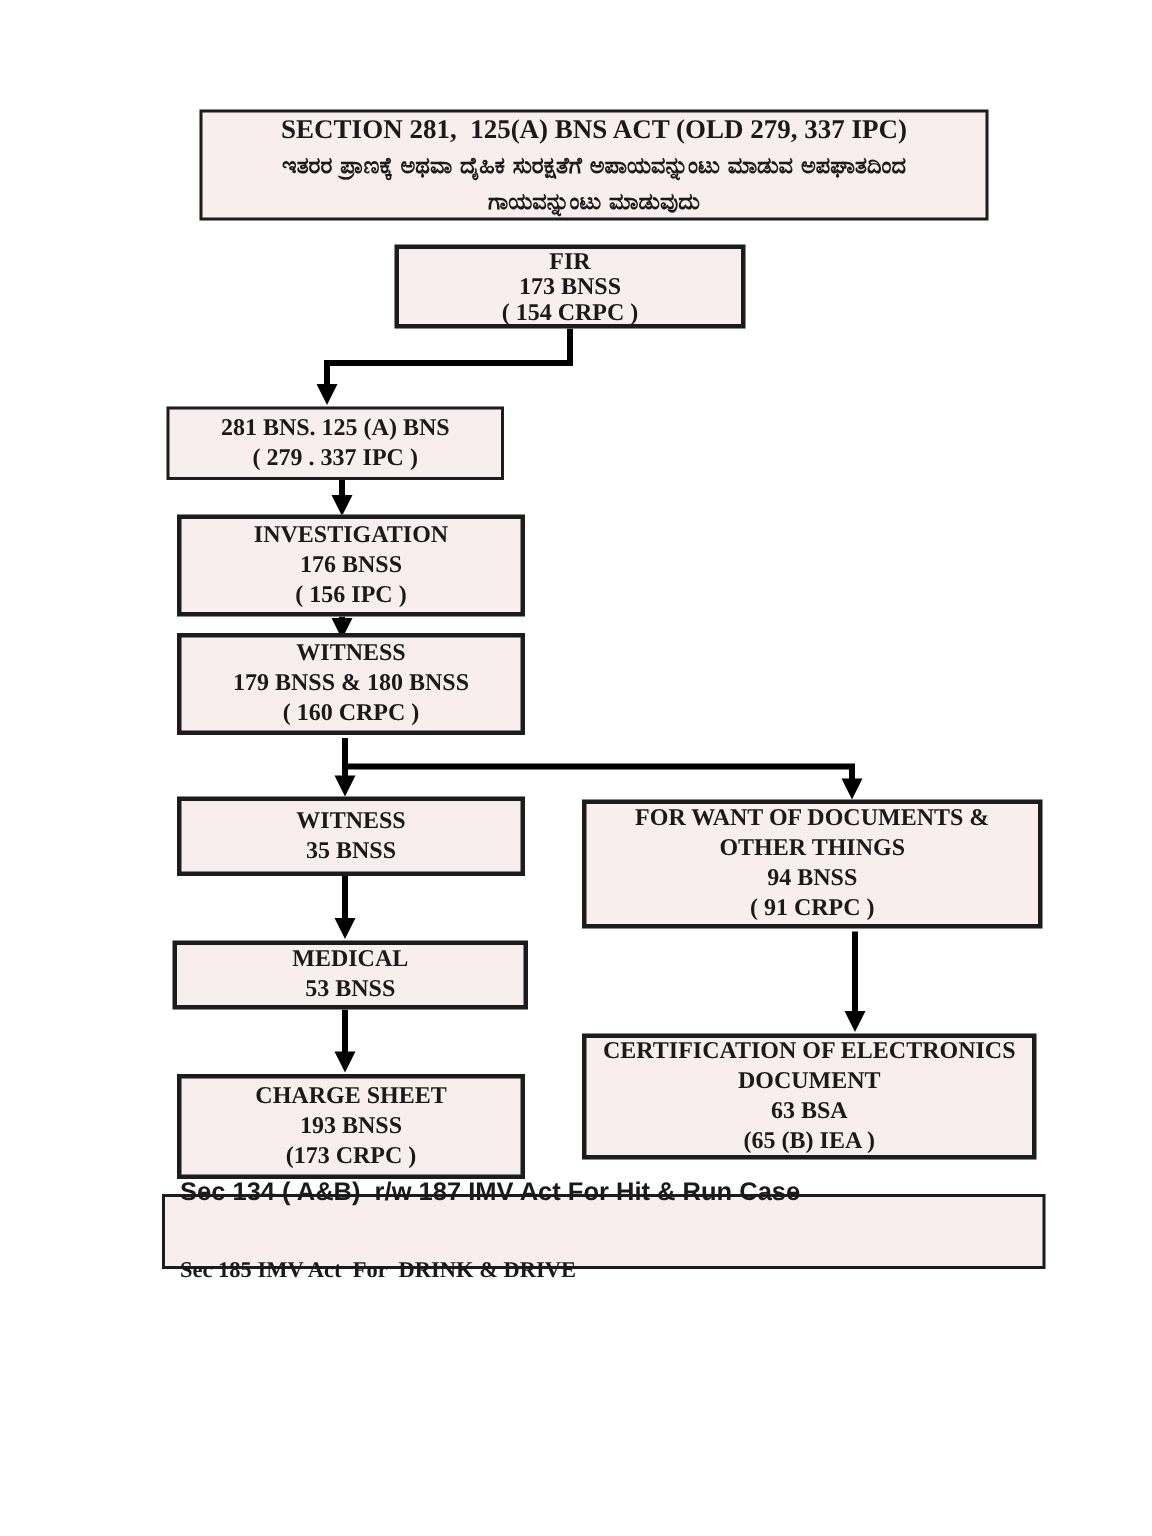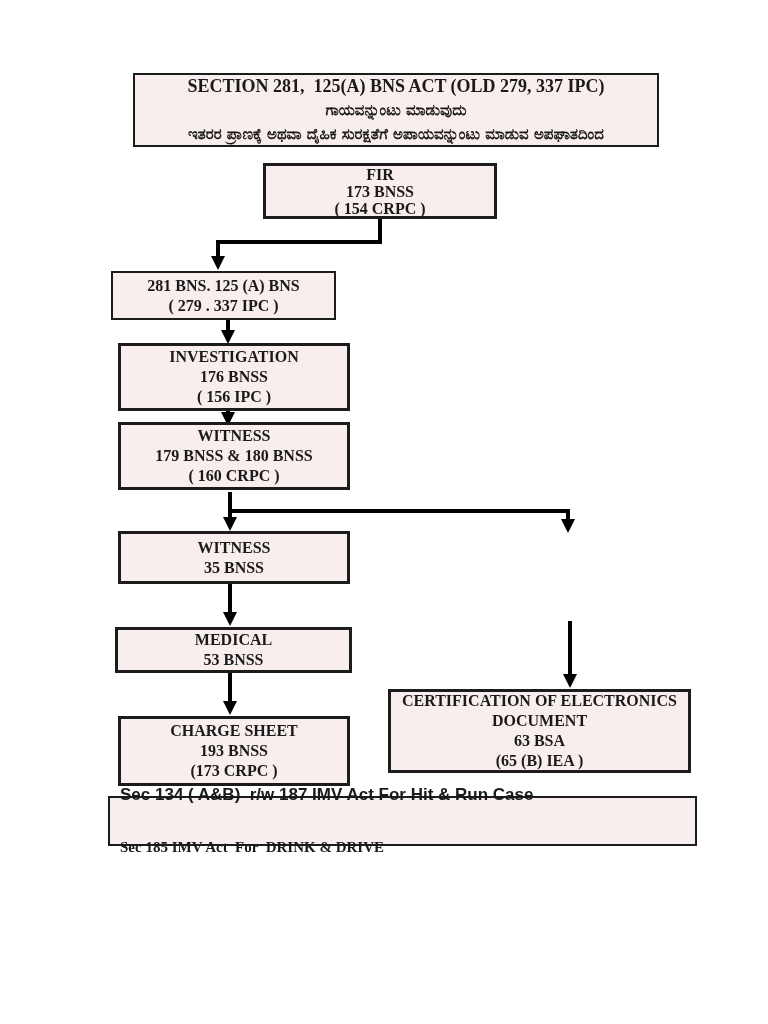--- a/index.html
+++ b/index.html
@@ -98,22 +98,22 @@
       <polygon class="arrow-head" points="230,715 223,701 237,701"></polygon>
     </g>
     <g>
       <line class="arrow-line" x1="570" y1="621" x2="570" y2="675"></line>
       <polygon class="arrow-head" points="570,688 563,674 577,674"></polygon>
     </g>
   </svg>
 
   <div class="box n-title">
     <div class="title-en">SECTION 281,  125(A) BNS ACT (OLD 279, 337 IPC)</div>
+    <div class="title-kn">ಇತರರ ಪ್ರಾಣಕ್ಕೆ ಅಥವಾ ದೈಹಿಕ ಸುರಕ್ಷತೆಗೆ ಅಪಾಯವನ್ನುಂಟು ಮಾಡುವ ಅಪಘಾತದಿಂದ</div>
     <div class="title-kn">ಗಾಯವನ್ನುಂಟು ಮಾಡುವುದು</div>
-    <div class="title-kn">ಇತರರ ಪ್ರಾಣಕ್ಕೆ ಅಥವಾ ದೈಹಿಕ ಸುರಕ್ಷತೆಗೆ ಅಪಾಯವನ್ನುಂಟು ಮಾಡುವ ಅಪಘಾತದಿಂದ</div>
   </div>
 
   <div class="box n-fir">
     <div class="line line-title">FIR</div>
     <div class="line">173 BNSS</div>
     <div class="line">( 154 CRPC )</div>
   </div>
 
   <div class="box n-bns">
     <div class="line line-title">281 BNS. 125 (A) BNS</div>
@@ -130,20 +130,25 @@
     <div class="line line-title">WITNESS</div>
     <div class="line">179 BNSS &amp; 180 BNSS</div>
     <div class="line">( 160 CRPC )</div>
   </div>
 
   <div class="box n-arr">
     <div class="line line-title">WITNESS</div>
     <div class="line">35 BNSS</div>
   </div>
 
+  <div class="box n-doc">
+    <div class="line line-title">FOR WANT OF DOCUMENTS &amp; OTHER THINGS</div>
+    <div class="line">94 BNSS</div>
+    <div class="line">( 91 CRPC )</div>
+  </div>
 
   <div class="box n-med">
     <div class="line line-title">MEDICAL</div>
     <div class="line">53 BNSS</div>
   </div>
 
   <div class="box n-chg">
     <div class="line line-title">CHARGE SHEET</div>
     <div class="line">193 BNSS</div>
     <div class="line">(173 CRPC )</div>

